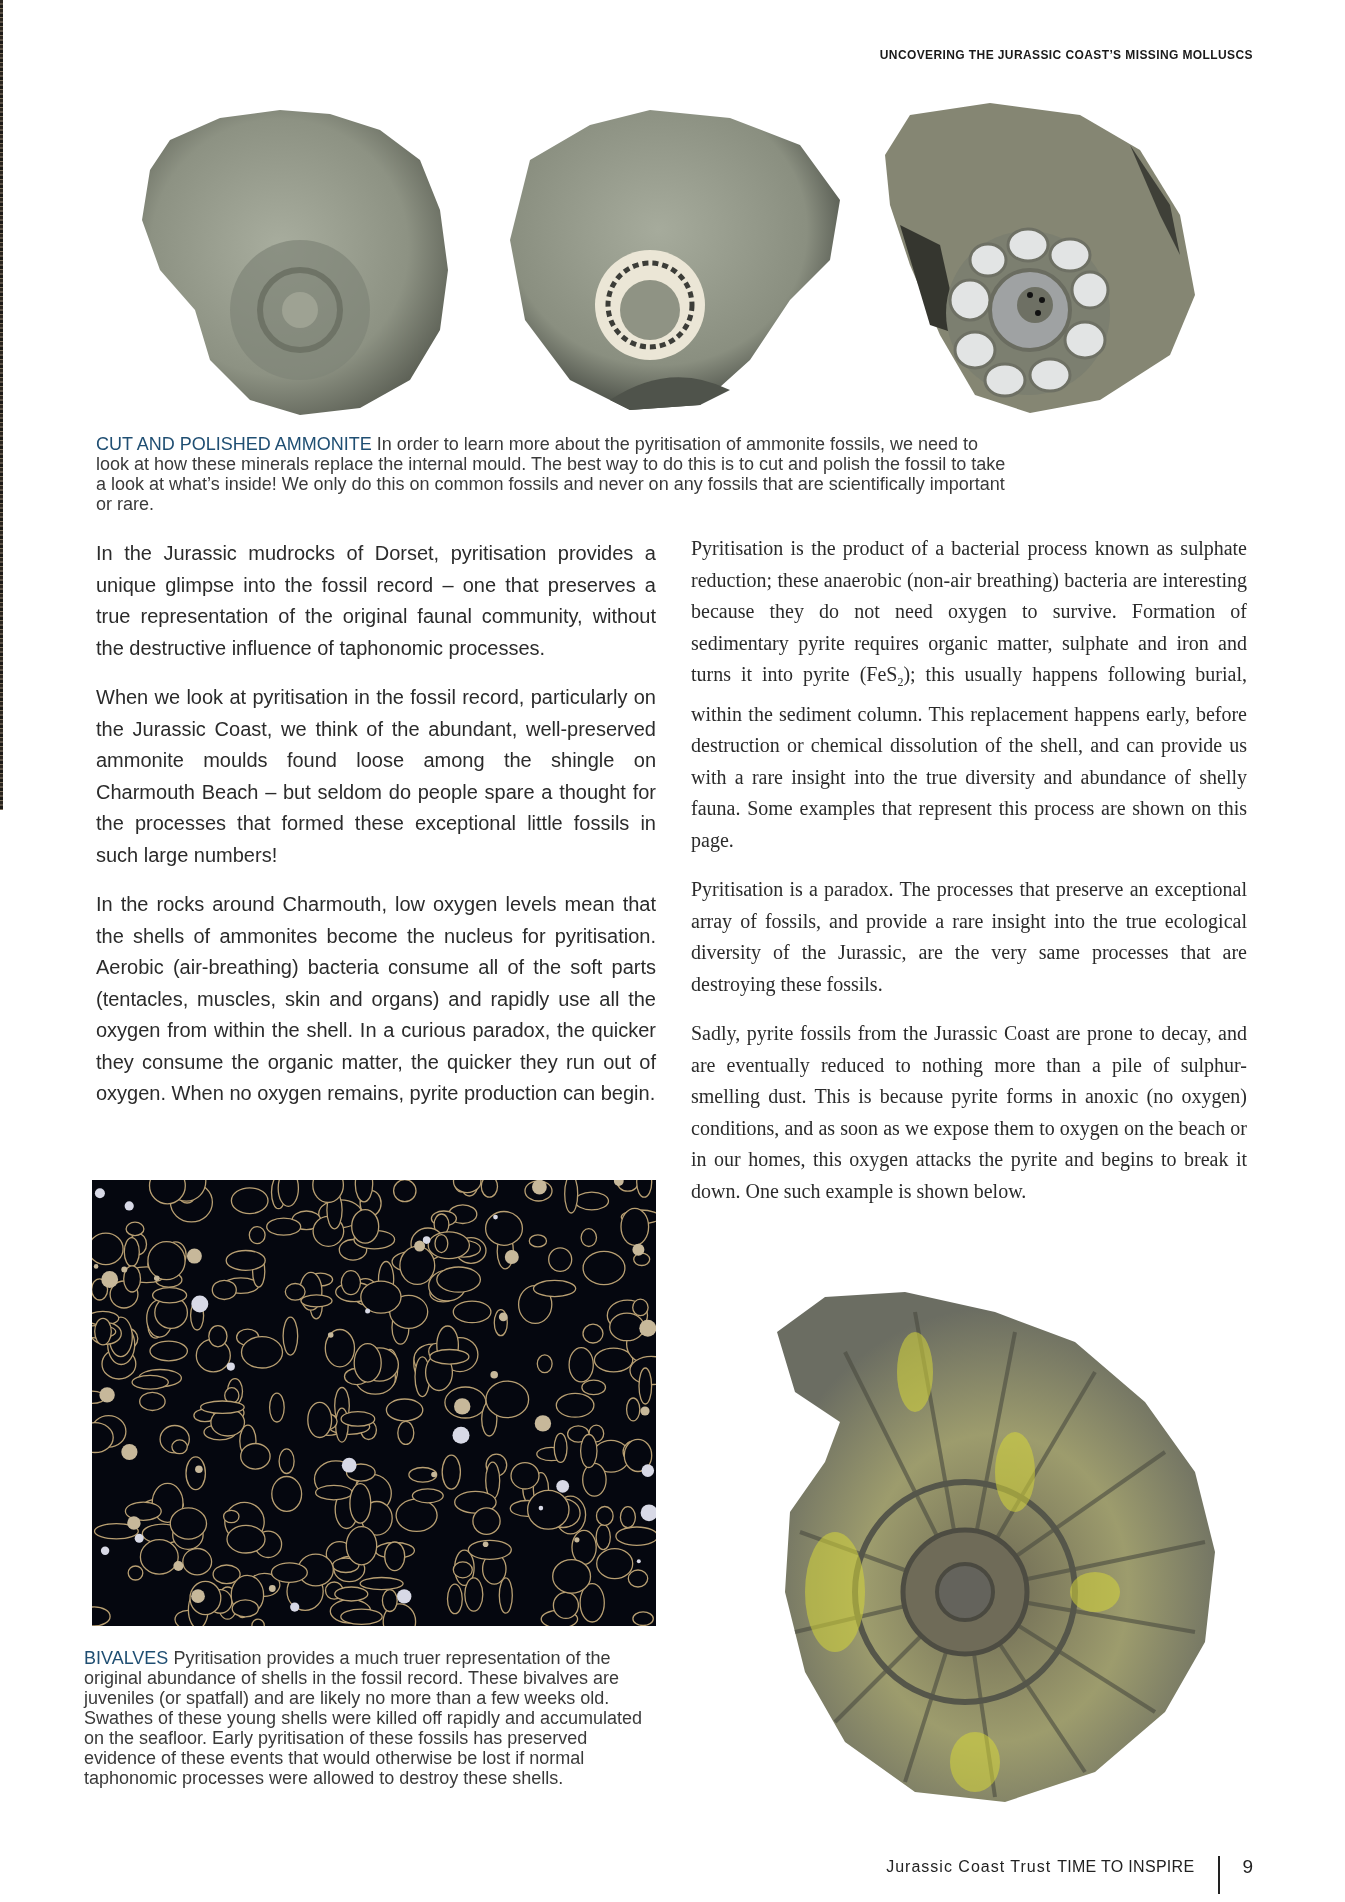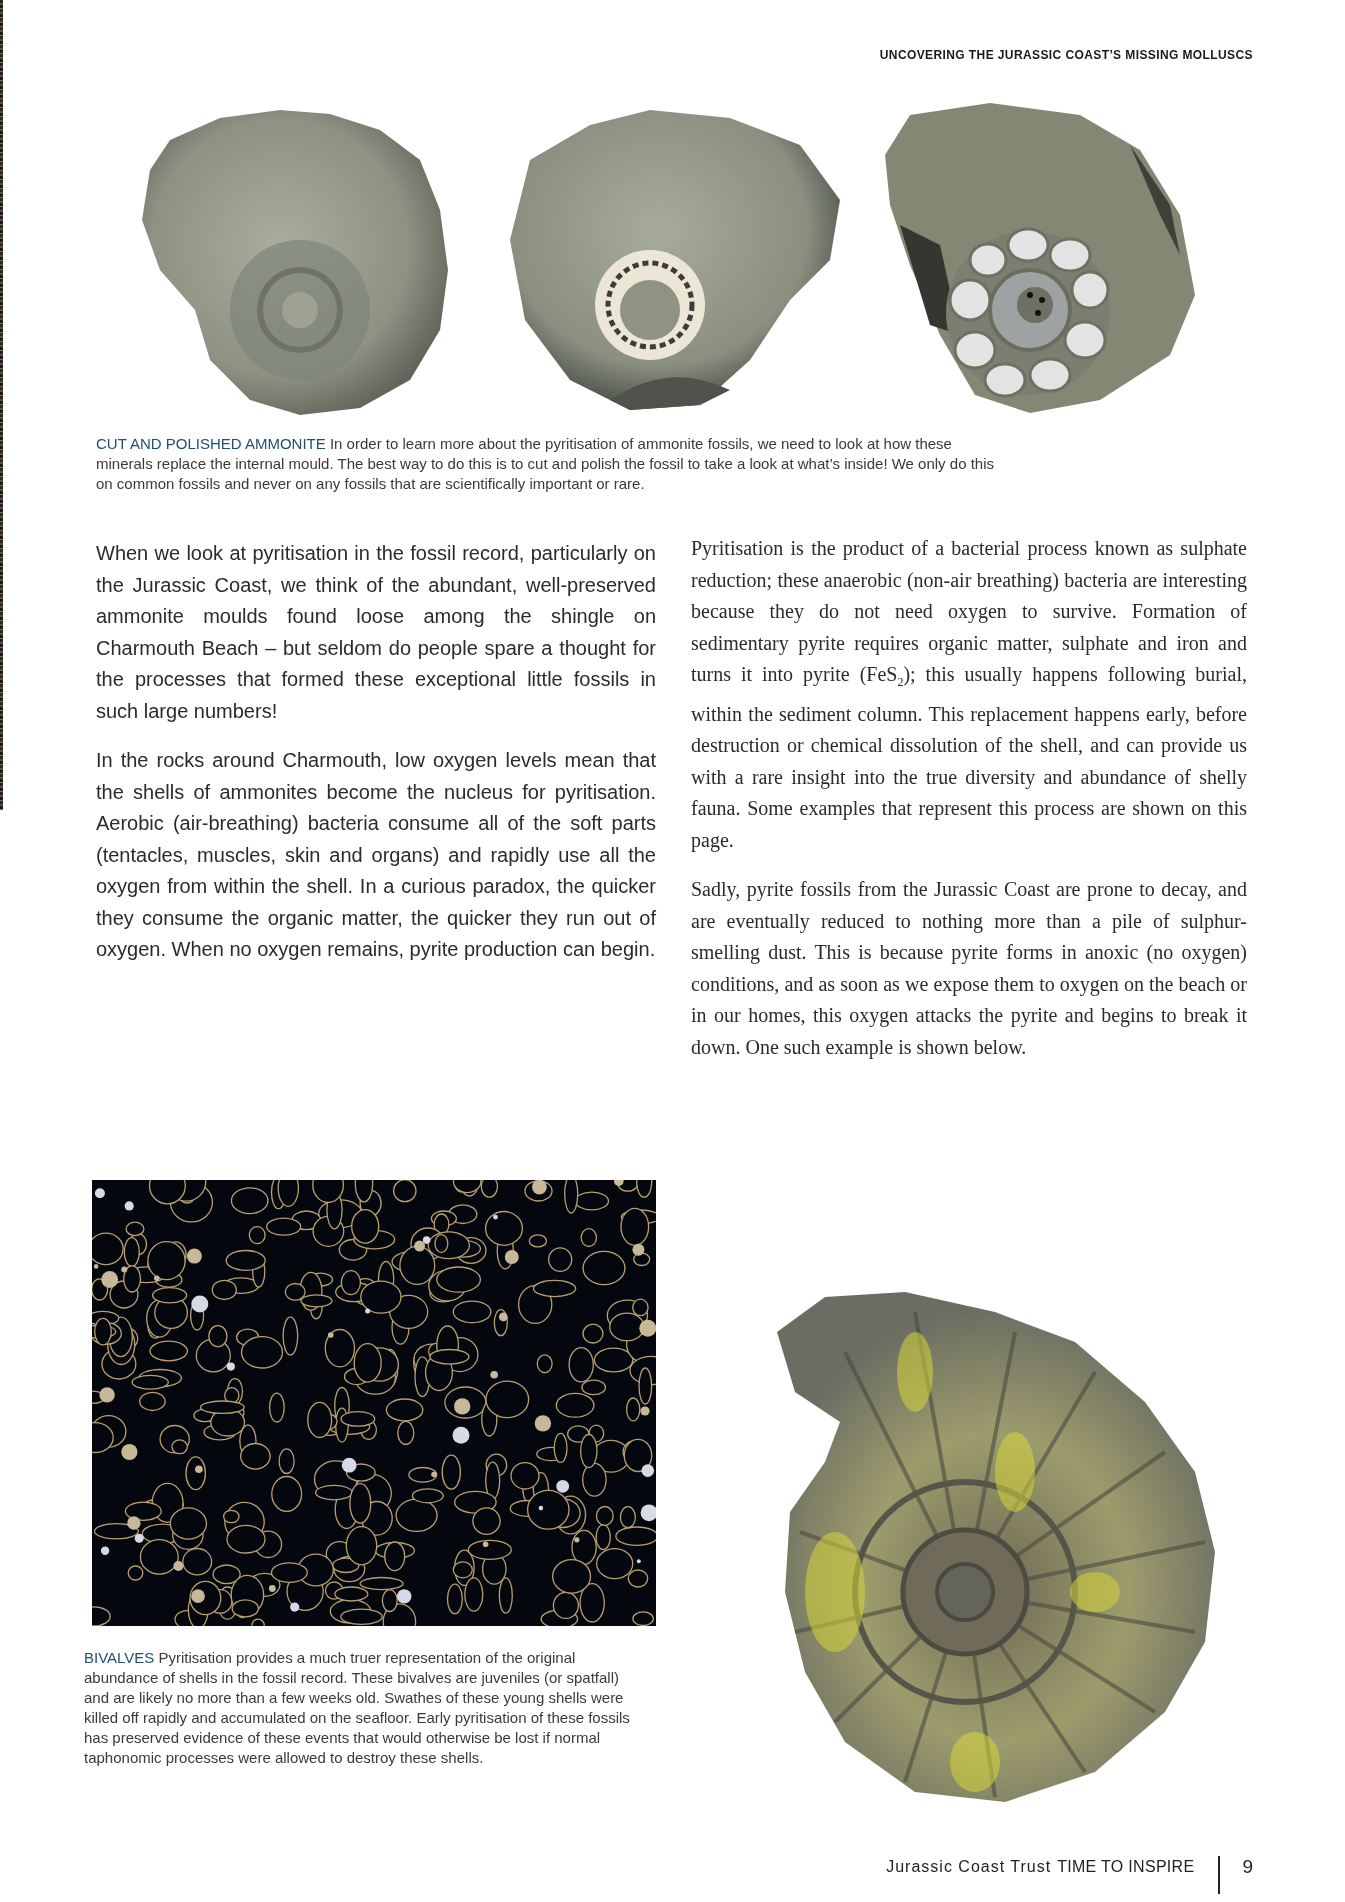--- a/index.html
+++ b/index.html
@@ -4,21 +4,21 @@
 <style>
   html, body { margin: 0; padding: 0; background: #ffffff; }
   body { width: 1345px; height: 1902px; position: relative; overflow: hidden;
          font-family: "Liberation Sans", sans-serif; color: #2a2a2a; }
   .binding-strip { position: absolute; left: 0; top: 0; width: 3px; height: 810px;
          background: repeating-linear-gradient(180deg, #2b2620 0 3px, #5a5044 3px 5px, #1c1a17 5px 8px, #7a6d5a 8px 9px); }
   .running-head { position: absolute; top: 48px; right: 92px; font-weight: bold;
          font-size: 12px; letter-spacing: 0.4px; color: #1a1a1a; }
   .fossil { position: absolute; }
   .fossil svg { width: 100%; height: 100%; display: block; }
-  .caption { position: absolute; font-size: 15px; line-height: 20px; color: #3a3a3a; }
+  .caption { position: absolute; font-size: 18px; line-height: 20px; color: #3a3a3a; }
   .caption .lead { color: #1f4e72; }
   .body-col { position: absolute; font-size: 20px; line-height: 31.5px; color: #2b2b2b;
          text-align: justify; }
   .body-col p { margin: 0 0 18px 0; }
   .thin-section { position: absolute; left: 92px; top: 1180px; width: 564px; height: 446px;
          background: #05070f; overflow: hidden; }
   .thin-section svg { width: 100%; height: 100%; display: block; }
   .footer { position: absolute; top: 1848px; right: 92px; display: flex; align-items: center;
          font-size: 16px; color: #222; }
   .footer .brand { letter-spacing: 1px; }
@@ -90,20 +90,21 @@
       <circle cx="162" cy="205" r="3" fill="#111"></circle>
       <circle cx="158" cy="218" r="3" fill="#111"></circle>
   </svg>
 </div>
 
 <div class="caption" style="left:96px; top:434px; width:915px;">
   <span class="lead">CUT AND POLISHED AMMONITE</span><span> In order to learn more about the pyritisation of ammonite fossils, we need to look at how these minerals replace the internal mould. The best way to do this is to cut and polish the fossil to take a look at what’s inside! We only do this on common fossils and never on any fossils that are scientifically important or rare.</span>
 </div>
 
 <div class="body-col" style="left:96px; top:538px; width:560px;">
+  <p>In the Jurassic mudrocks of Dorset, pyritisation provides a unique glimpse into the fossil record – one that preserves a true representation of the original faunal community, without the destructive influence of taphonomic processes.</p>
   <p>When we look at pyritisation in the fossil record, particularly on the Jurassic Coast, we think of the abundant, well-preserved ammonite moulds found loose among the shingle on Charmouth Beach – but seldom do people spare a thought for the processes that formed these exceptional little fossils in such large numbers!</p>
   <p>In the rocks around Charmouth, low oxygen levels mean that the shells of ammonites become the nucleus for pyritisation. Aerobic (air-breathing) bacteria consume all of the soft parts (tentacles, muscles, skin and organs) and rapidly use all the oxygen from within the shell. In a curious paradox, the quicker they consume the organic matter, the quicker they run out of oxygen. When no oxygen remains, pyrite production can begin.</p>
 </div>
 
 <div class="thin-section">
   <svg id="thin-svg" viewBox="0 0 564 446" preserveAspectRatio="none">
       <ellipse cx="276.6" cy="250.1" rx="7.8" ry="9.4" fill="#05070f" stroke="#b89f72" stroke-width="1.3"></ellipse>
       <ellipse cx="250.0" cy="225.8" rx="7.3" ry="18.3" fill="#05070f" stroke="#b89f72" stroke-width="1.3"></ellipse>
       <ellipse cx="332.4" cy="183.2" rx="10.6" ry="16.9" fill="#05070f" stroke="#b89f72" stroke-width="1.3"></ellipse>
       <ellipse cx="370.8" cy="34.2" rx="14.0" ry="9.3" fill="#05070f" stroke="#b89f72" stroke-width="1.3"></ellipse>
@@ -410,20 +411,21 @@
       <circle cx="37.2" cy="25.9" r="4.6" fill="#d8d9e6"></circle>
     </svg>
 </div>
 
 <div class="caption" style="left:84px; top:1648px; width:560px;">
   <span class="lead">BIVALVES</span><span> Pyritisation provides a much truer representation of the original abundance of shells in the fossil record. These bivalves are juveniles (or spatfall) and are likely no more than a few weeks old. Swathes of these young shells were killed off rapidly and accumulated on the seafloor. Early pyritisation of these fossils has preserved evidence of these events that would otherwise be lost if normal taphonomic processes were allowed to destroy these shells.</span>
 </div>
 
 <div class="body-col" style="left:691px; top:533px; width:556px;font-family:Liberation Serif, serif;">
   <p><span>Pyritisation is the product of a bacterial process known as sulphate reduction; these anaerobic (non-air breathing) bacteria are interesting because they do not need oxygen to survive. Formation of sedimentary pyrite requires organic matter, sulphate and iron and turns it into pyrite (FeS</span><sub>2</sub><span>); this usually happens following burial, within the sediment column. This replacement happens early, before destruction or chemical dissolution of the shell, and can provide us with a rare insight into the true diversity and abundance of shelly fauna. Some examples that represent this process are shown on this page.</span></p>
+  <p>Pyritisation is a paradox. The processes that preserve an exceptional array of fossils, and provide a rare insight into the true ecological diversity of the Jurassic, are the very same processes that are destroying these fossils.</p>
   <p>Sadly, pyrite fossils from the Jurassic Coast are prone to decay, and are eventually reduced to nothing more than a pile of sulphur-smelling dust. This is because pyrite forms in anoxic (no oxygen) conditions, and as soon as we expose them to oxygen on the beach or in our homes, this oxygen attacks the pyrite and begins to break it down. One such example is shown below.</p>
 </div>
 
 <div class="fossil" style="left:765px; top:1292px; width:465px; height:520px;">
   <svg viewBox="0 0 465 520">
     <defs>
       <radialGradient id="g4" cx="50%" cy="58%" r="55%">
         <stop offset="0%" stop-color="#6e6a55"></stop>
           <stop offset="55%" stop-color="#9d9c6d"></stop>
           <stop offset="100%" stop-color="#6b6d62"></stop>

